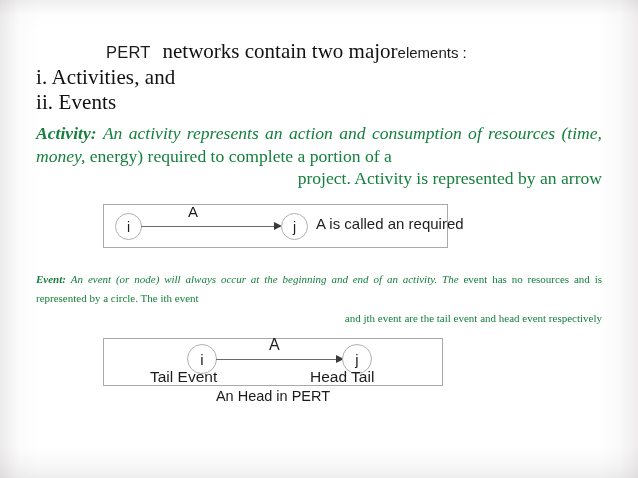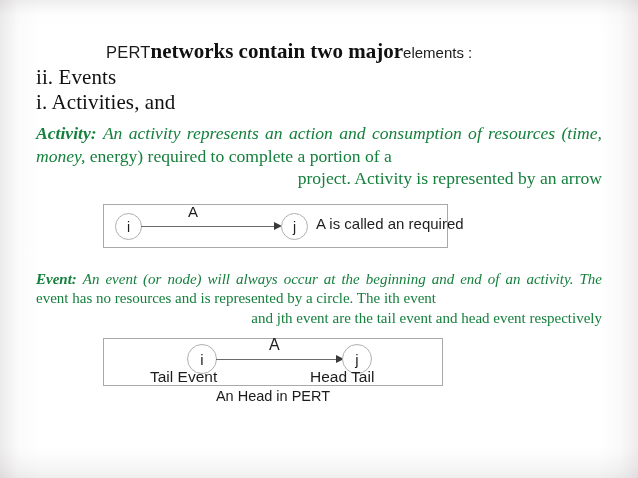--- a/index.html
+++ b/index.html
@@ -52,23 +52,22 @@
     font-size: 16.5px;
     letter-spacing: 0.2px;
     color: #1b1b1b;
     margin-left: 70px;
     vertical-align: baseline;
   }
   .heading-serif {
     font-family: "Liberation Serif", serif;
     font-size: 21px;
     color: #111111;
-    margin-left: 0;
+    margin-left: 12px;
     vertical-align: baseline;
-    font-weight: bold;
   }
   .heading-small {
     font-family: "Liberation Sans", sans-serif;
     font-size: 15px;
     color: #1b1b1b;
     vertical-align: baseline;
   }
 
   .list-line {
     font-family: "Liberation Serif", serif;
@@ -85,21 +84,21 @@
     text-align: justify;
     text-justify: inter-word;
   }
   .para-activity {
     font-size: 17.6px;
     line-height: 22.5px;
     margin-top: 7px;
     width: 566px;
   }
   .para-event {
-    font-size: 15px;
+    font-size: 11px;
     line-height: 19.5px;
     width: 566px;
     margin-top: 2px;
   }
   .para-activity .lastline,
   .para-event .lastline {
     text-align: right;
   }
   .bi { font-weight: bold; font-style: italic; }
   .it { font-style: italic; }
@@ -156,22 +155,22 @@
 
 <div id="page">
   <div id="paper-tint"></div>
 
   <div id="content">
 
     <div class="heading-line">
       <span class="pert-word">PERT</span><span class="heading-serif">networks contain two major</span><span class="heading-small">elements :</span>
     </div>
 
+    <div class="list-line">i. Activities, and</div>
     <div class="list-line">ii. Events</div>
-    <div class="list-line">i. Activities, and</div>
 
     <div class="para para-activity">
       <span class="bi">Activity:</span>
       <span class="it">An activity represents an action and consumption of resources (time, money,</span>
       <span class="up">energy) required to complete a portion of a</span>
       <div class="lastline">project. Activity is represented by an arrow</div>
     </div>
 
     <div class="figure-block" style="height:72px; margin-top:6px;">
 

